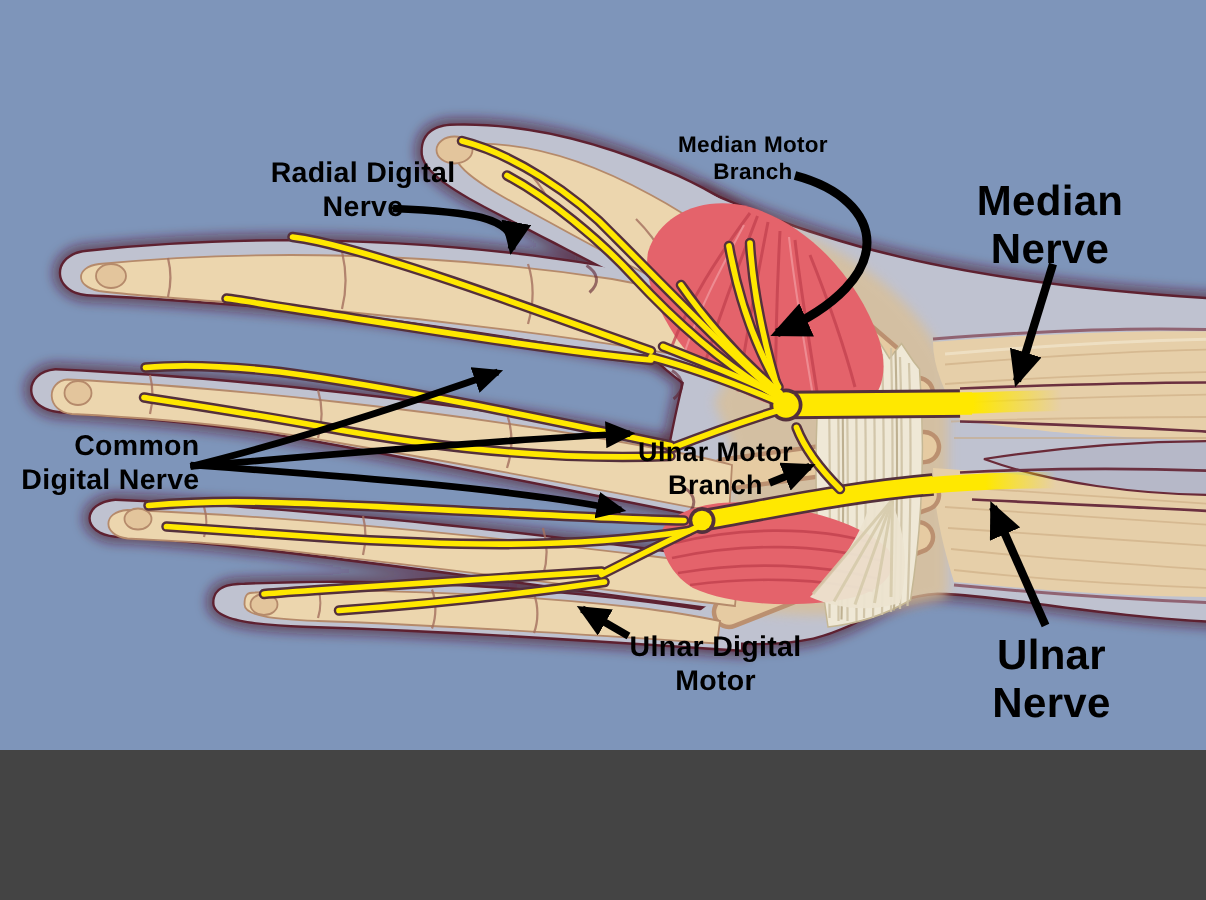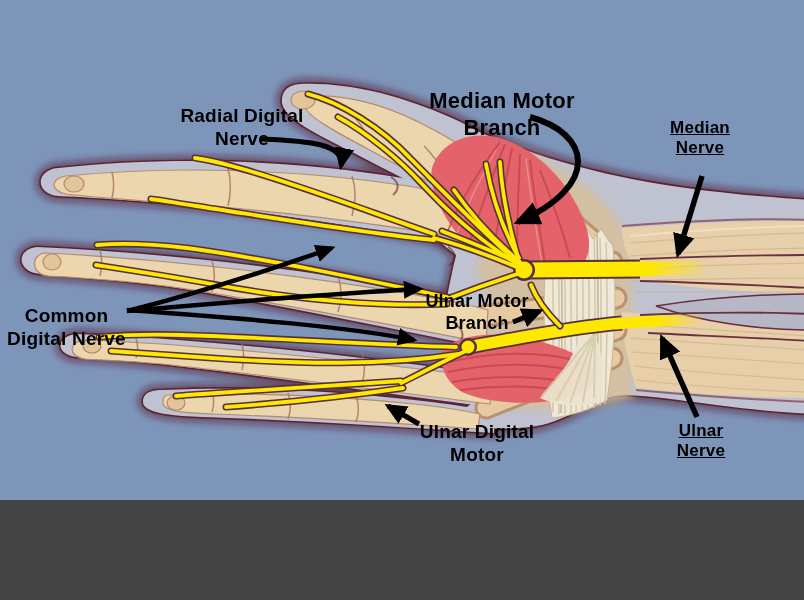--- a/index.html
+++ b/index.html
@@ -1,20 +1,20 @@
 <!DOCTYPE html>
 <html><head>
 <meta charset="utf-8">
 <style>
   html,body{margin:0;padding:0;background:#444;}
   #stage{position:relative;width:804px;height:500px;overflow:hidden;font-family:"Liberation Sans",sans-serif;}
   #stage svg{position:absolute;left:0;top:0;}
   .label{position:absolute;color:#000;font-weight:bold;text-align:center;white-space:pre-line;line-height:1.22;letter-spacing:.2px;}
   .label.small{font-size:19px;}
-  .label.big{font-size:17px;line-height:1.16;text-decoration:underline;}
+  .label.big{font-size:28px;line-height:1.16;}
 </style>
 </head>
 <body>
 
 <div id="stage">
 <svg width="804" height="600" viewBox="0 0 804 600">
   <defs>
     <marker id="ah" markerUnits="strokeWidth" markerWidth="4.6" markerHeight="4" refX="3.6" refY="2" orient="auto">
       <path d="M0,0 L4.4,2 L0,4 Z" fill="#000"></path>
     </marker>
@@ -239,25 +239,25 @@
     <path d="M127,311 C230,302 340,293 420,289" stroke-width="4.5" marker-end="url(#ah)"></path>
     <path d="M127,310 C240,318 350,327 414,340" stroke-width="4.5" marker-end="url(#ah)"></path>
     <path d="M513,322 L540,311" stroke-width="5" marker-end="url(#ah)"></path>
     <path d="M419,424 L388,406" stroke-width="5" marker-end="url(#ah)"></path>
     <path d="M697,417 L662,338" stroke-width="5.5" marker-end="url(#ah)"></path>
   </g>
 </svg>
 
 <div class="label small" style="left:157px;top:104px;width:170px;">Radial Digital
 Nerve</div>
-<div class="label small" style="left:417px;top:88px;width:170px;font-size:22px;">Median Motor
+<div class="label small" style="left:417px;top:88px;width:170px;font-size:15px;">Median Motor
 Branch</div>
 <div class="label big" style="left:625px;top:118px;width:150px;">Median
 Nerve</div>
-<div class="label small" style="left:0px;top:304px;width:133px;">Common
+<div class="label small" style="left:0px;top:286px;width:133px;text-align:right;">Common
 Digital Nerve</div>
 <div class="label small" style="left:392px;top:291px;width:170px;font-size:18px;">Ulnar Motor
 Branch</div>
 <div class="label small" style="left:392px;top:420px;width:170px;">Ulnar Digital
 Motor</div>
 <div class="label big" style="left:626px;top:421px;width:150px;">Ulnar
 Nerve</div>
 </div>
 
 </body></html>

